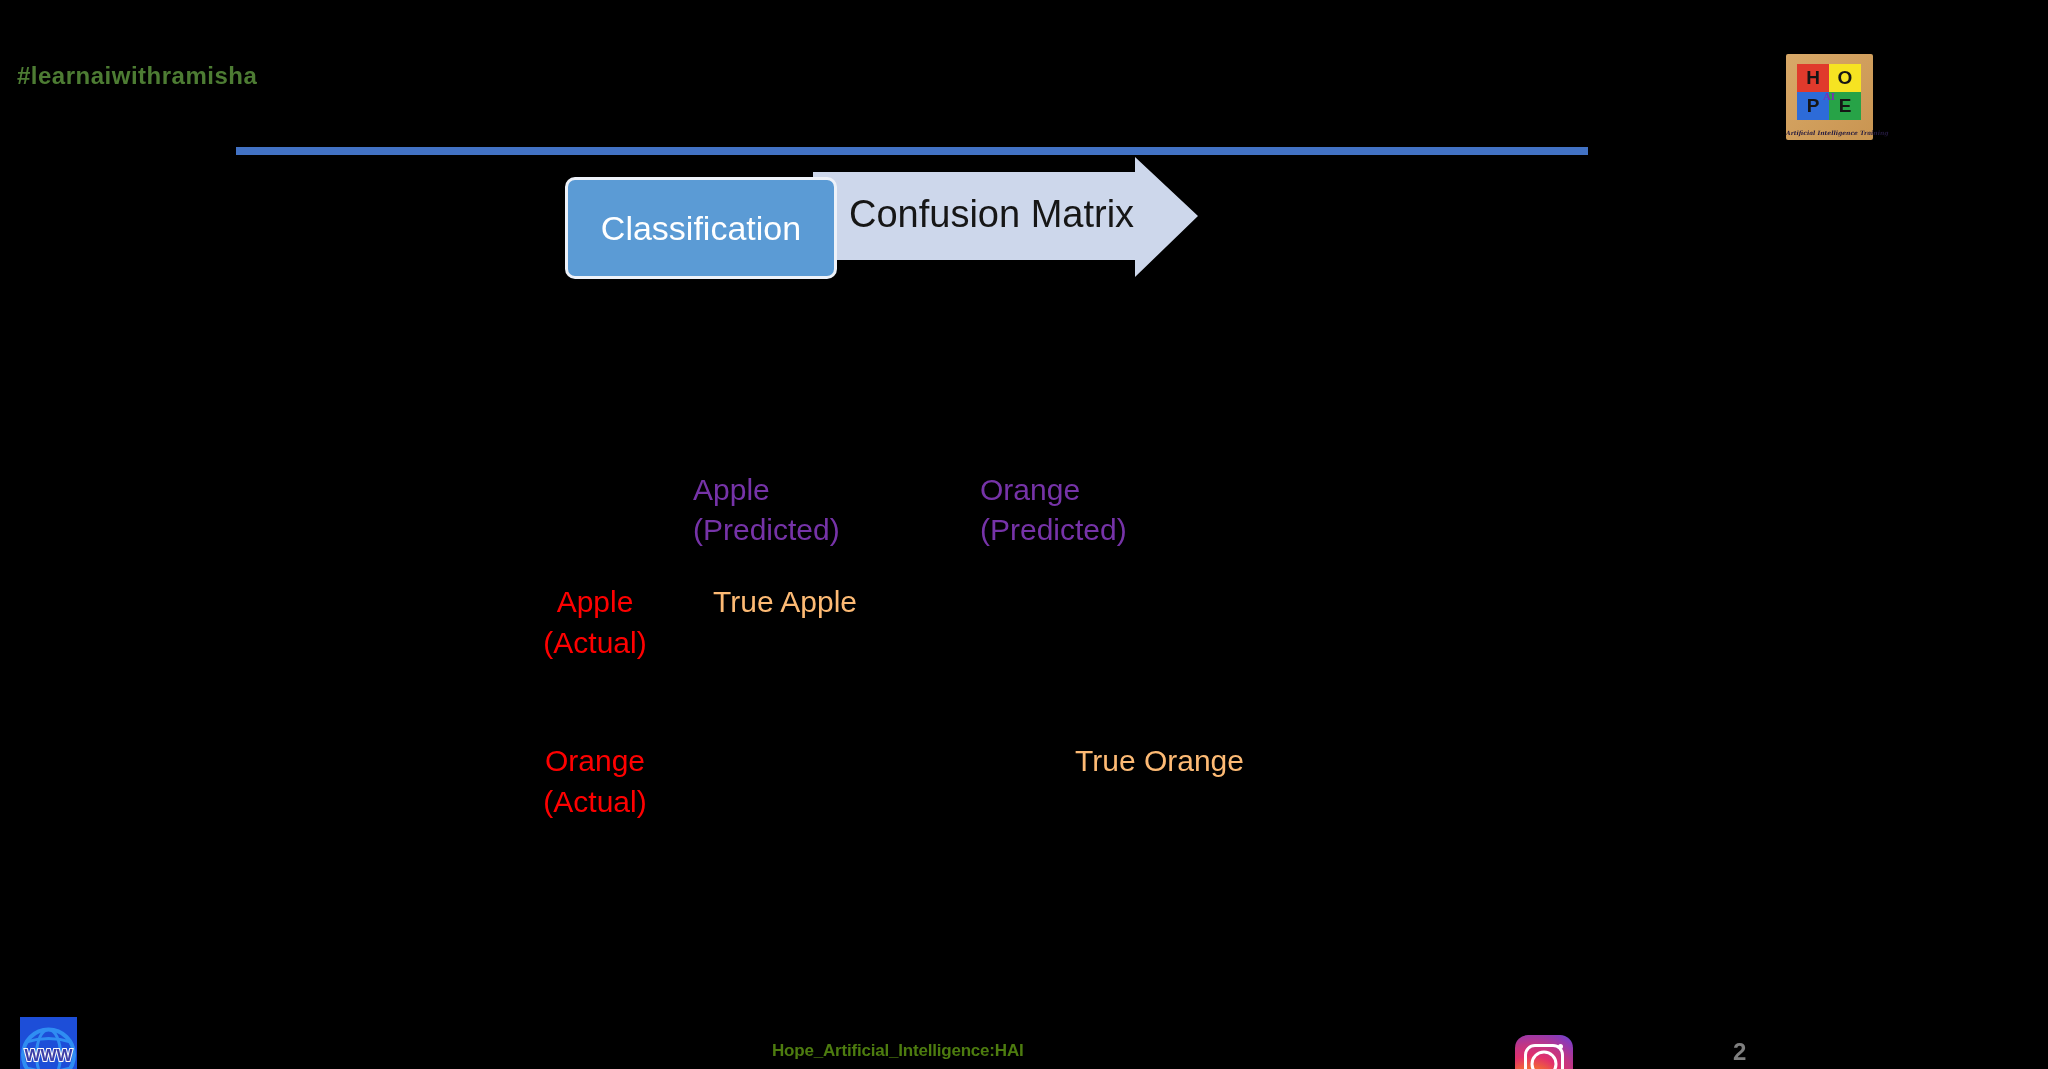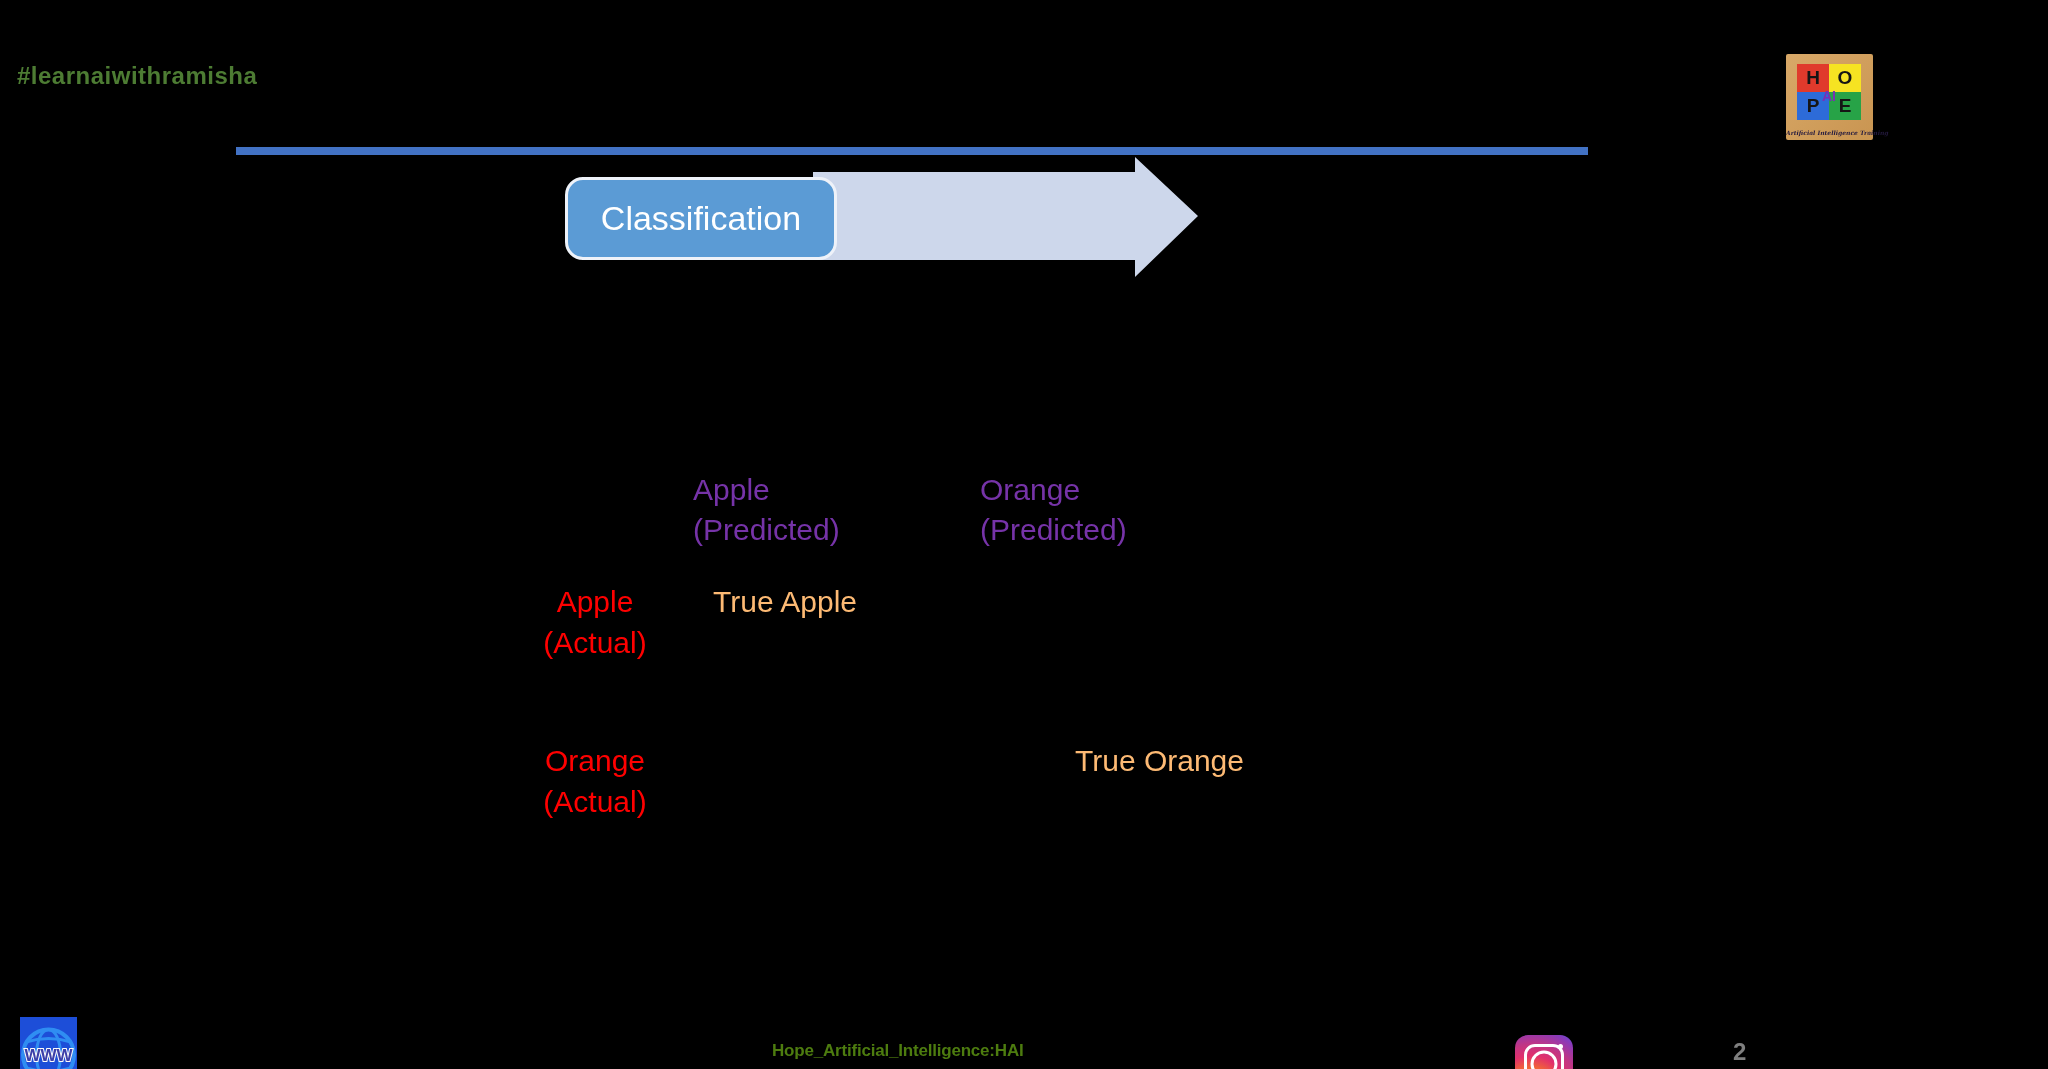--- a/index.html
+++ b/index.html
@@ -16,29 +16,29 @@
   
   .logo{left:1786px;top:22px;width:87px;height:86px;background:linear-gradient(135deg,#d8a868,#c99551);border-radius:2px;}
   .logo-grid{position:absolute;left:11px;top:10px;width:64px;height:56px;display:grid;
     grid-template-columns:1fr 1fr;grid-template-rows:1fr 1fr;}
   .logo-tile{display:flex;align-items:center;justify-content:center;font-weight:bold;font-size:19px;color:#151515;}
   .tile-h{background:#e03a2c;}
   .tile-o{background:#f6e322;}
   .tile-p{background:#2d6bd8;}
   .tile-e{background:#27a347;}
   .logo-ai{position:absolute;left:50%;top:57%;transform:translate(-50%,-50%);
-    color:#7a2fb5;font-weight:bold;font-size:14px;letter-spacing:0;}
+    color:#7a2fb5;font-weight:bold;font-size:11px;letter-spacing:0;font-family:Liberation Serif, serif;}
   .logo-tagline{position:absolute;left:0;bottom:4px;width:100%;text-align:center;
     font-family:"DejaVu Serif",serif;font-style:italic;font-weight:bold;font-size:6px;color:#241a3f;white-space:nowrap;}
 
   
   .arrow-svg{left:813px;top:125px;width:385px;height:120px;}
   .arrow-label{left:849px;top:160px;font-size:38px;color:#161616;line-height:44px;}
-  .tab{left:565px;top:145px;width:272px;height:83px;box-sizing:border-box;
-    background:#5b9bd5;border:3px solid #eef2f9;border-radius:18px;
+  .tab{left:565px;top:145px;width:272px;height:102px;box-sizing:border-box;
+    background:#5b9bd5;border:3px solid #eef2f9;border-radius:10px;
     display:flex;align-items:center;justify-content:center;
     color:#ffffff;font-size:34px;}
 
   
   .mx{font-weight:normal;font-size:30px;}
   .col-head{color:#7633a8;line-height:40px;}
   .col-head-1{left:693px;top:438px;}
   .col-head-2{left:980px;top:438px;}
   .row-head{color:#ff0000;line-height:41px;width:230px;text-align:center;left:480px;}
   .row-head-1{top:549px;}
@@ -76,20 +76,21 @@
       <div class="logo-ai">AI</div>
     </div>
     <div class="logo-tagline">Artificial Intelligence Training</div>
   </div>
 
   <div class="abs divider"></div>
 
   <svg class="abs arrow-svg" viewBox="0 0 385 120">
     <polygon points="0,15 322,15 322,0 385,59 322,120 322,103 0,103" fill="#cdd7eb"></polygon>
   </svg>
+  <div class="abs arrow-label">Confusion Matrix</div>
   <div class="abs tab">Classification</div>
 
   <div class="abs mx col-head col-head-1">
     <span class="mx-line">Apple</span>
     <span class="mx-line">(Predicted)</span>
   </div>
   <div class="abs mx col-head col-head-2">
     <span class="mx-line">Orange</span>
     <span class="mx-line">(Predicted)</span>
   </div>

